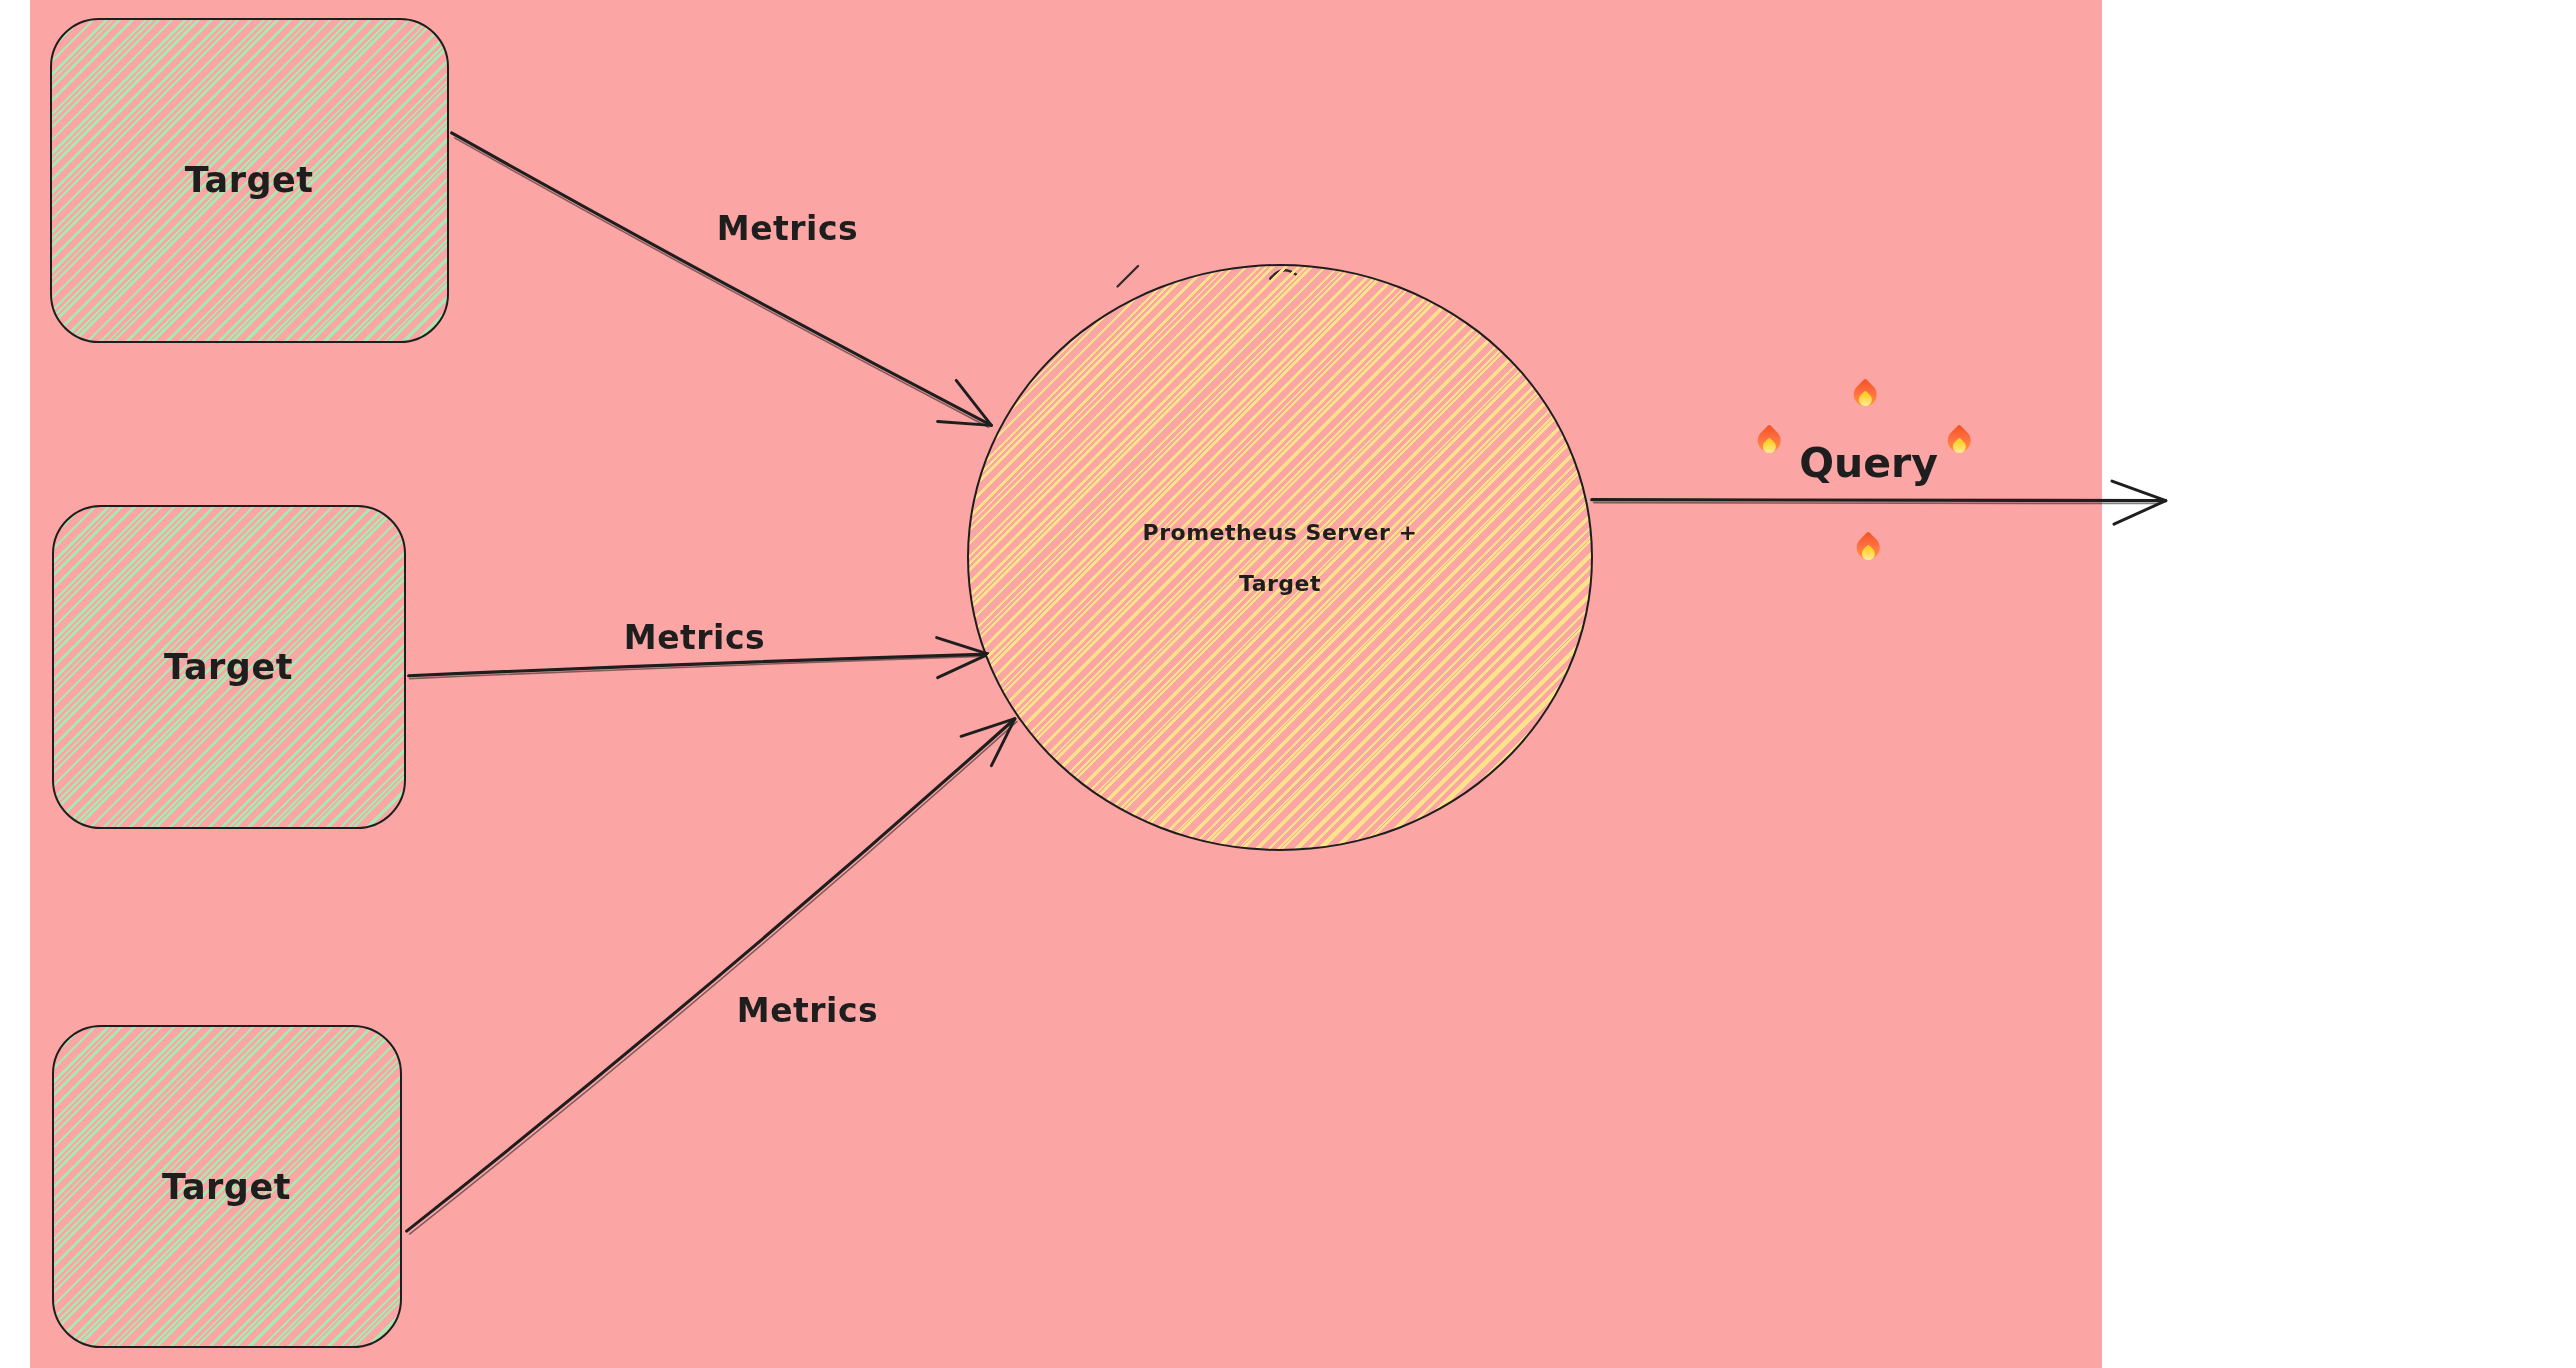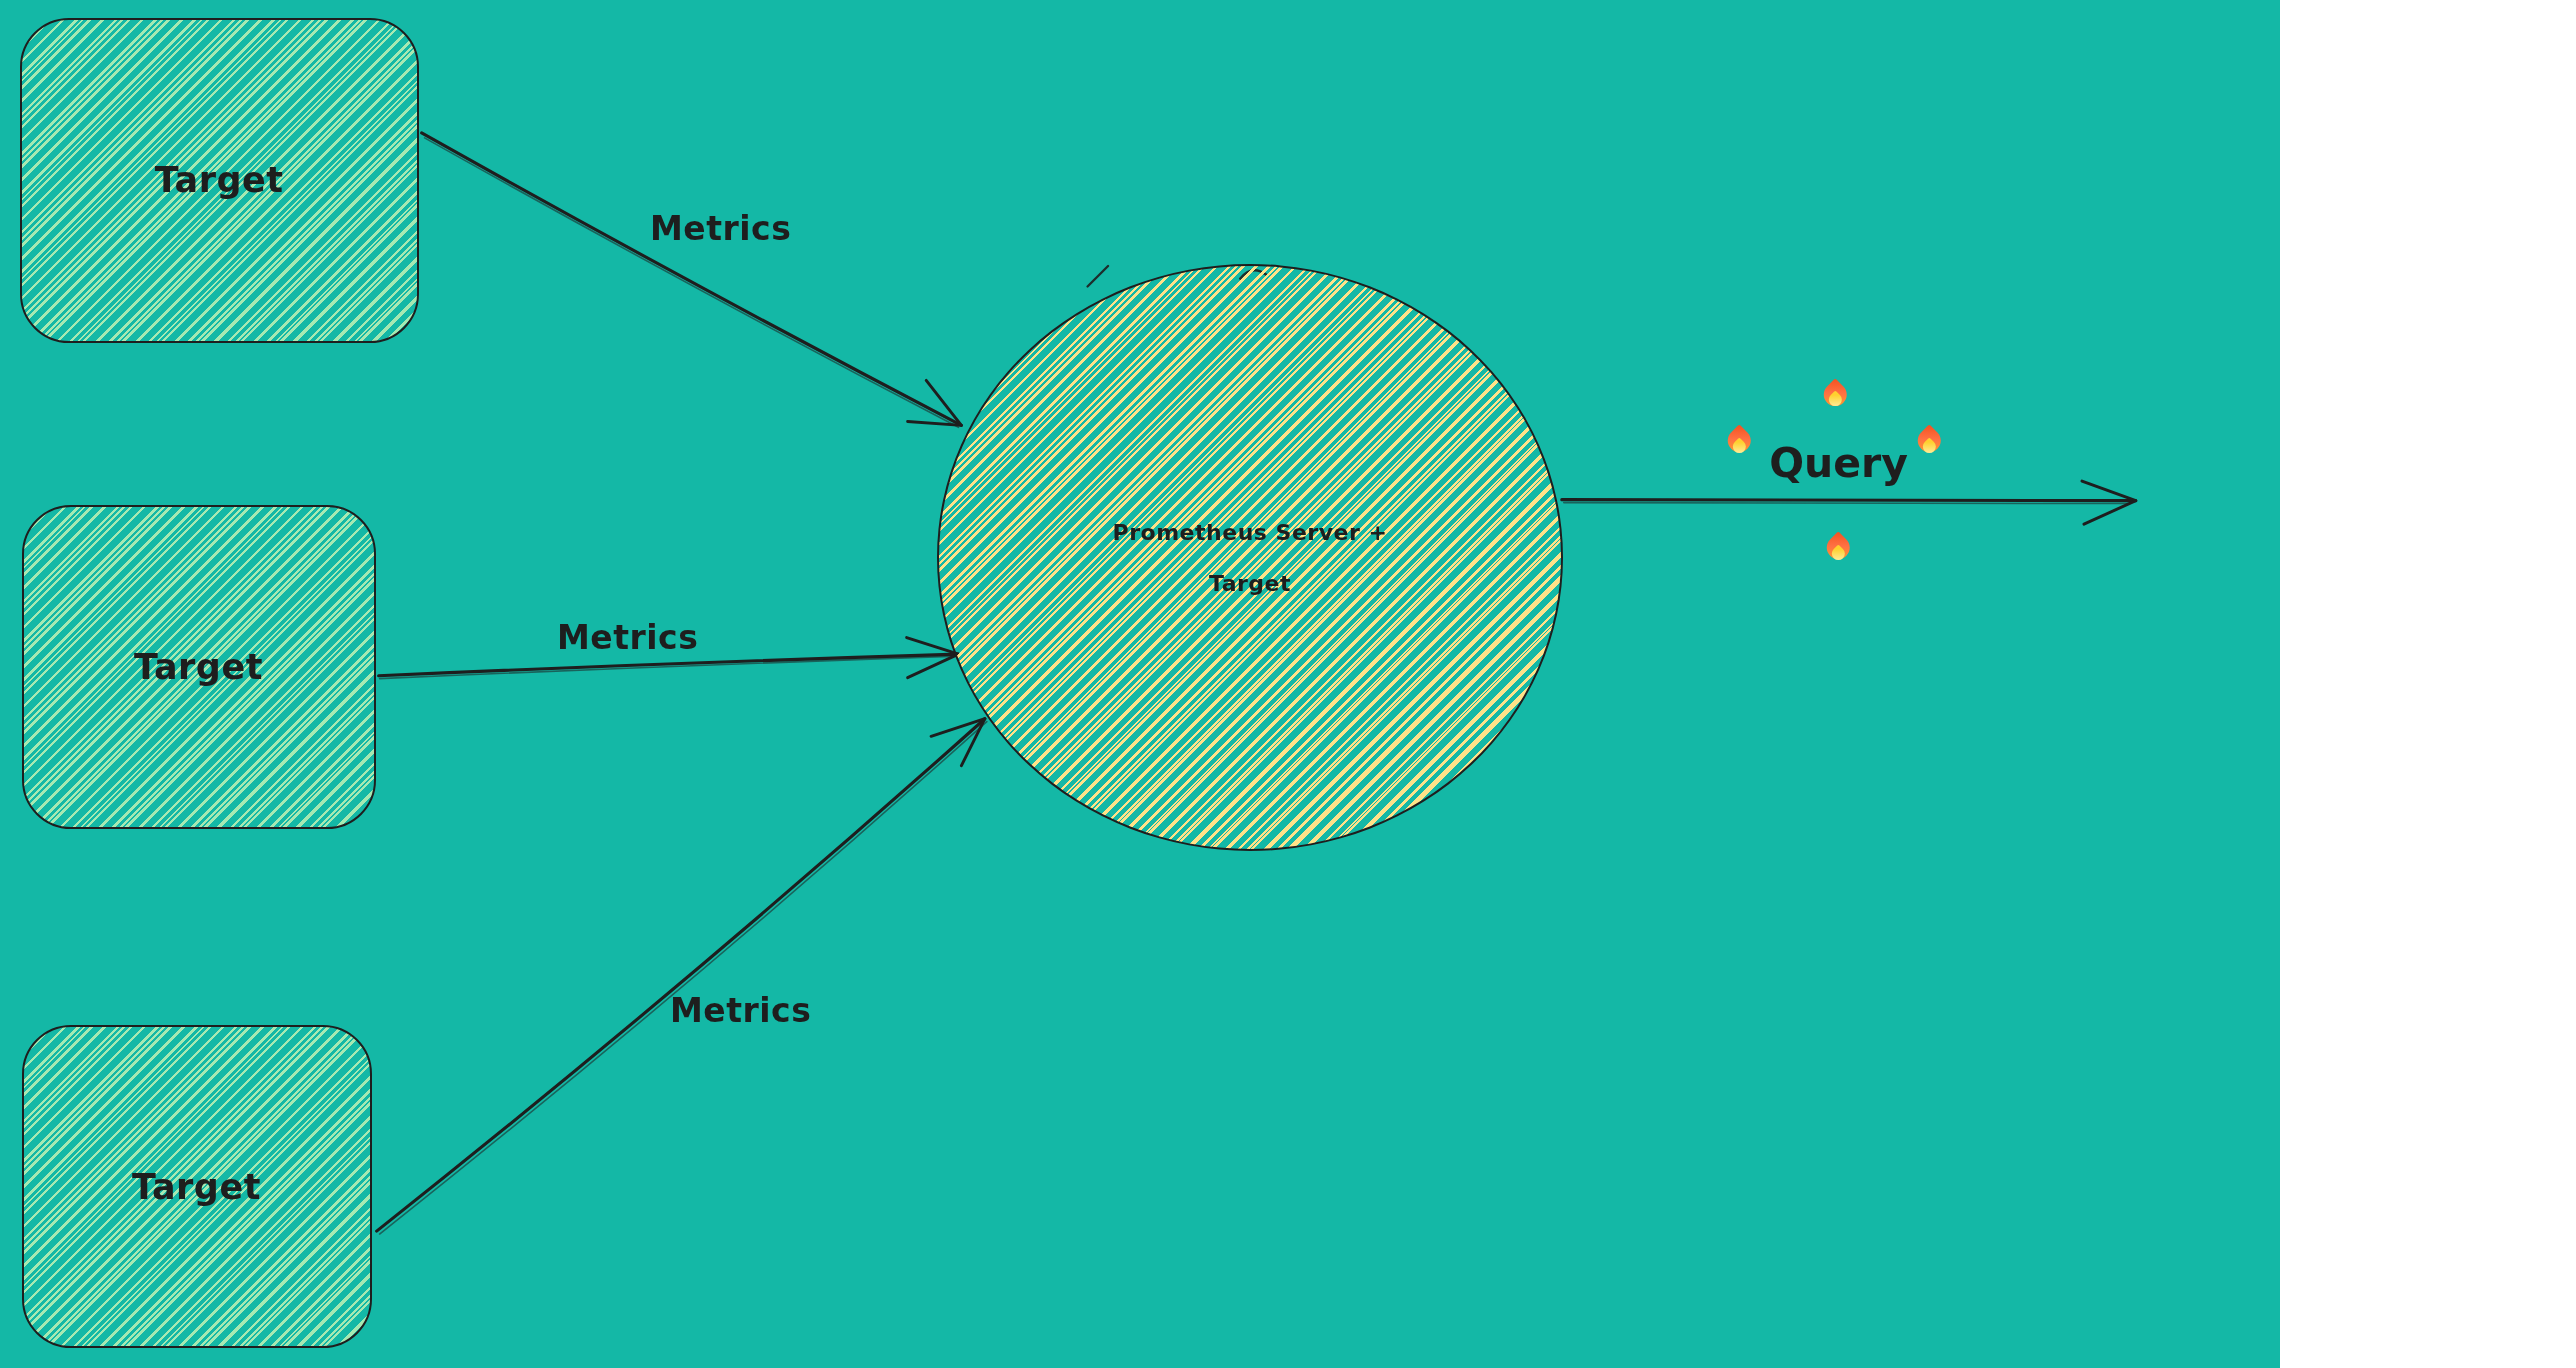--- a/index.html
+++ b/index.html
@@ -11,21 +11,21 @@
     --flame-outer-bottom:#ffa726;
     --flame-core:#ffd02e;
   }
   *{box-sizing:border-box;}
   html,body{margin:0;padding:0;}
   body{
     width:2576px;height:1368px;overflow:hidden;background:#ffffff;
     font-family:"DejaVu Sans","Liberation Sans",sans-serif;
     color:var(--stroke);
   }
-  .canvas{position:relative;width:2280px;height:1368px;background:#14b8a6;}
+  .canvas{position:relative;width:2072px;height:1368px;background:#fca5a5;margin-left:30px;}
 
   
   .node{
     position:absolute;
     border:2.9px solid var(--stroke);
     display:flex;align-items:center;justify-content:center;
     text-align:center;
     font-weight:600;
     letter-spacing:0.5px;
   }
@@ -50,21 +50,21 @@
   .clients{
     --fill:var(--clients-fill);
     left:2134px;top:310px;width:428px;height:438px;
     border-radius:55px;font-size:31px;
   }
 
   
   .edge-label{
     position:absolute;
     font-size:33px;font-weight:600;
-    text-align:left;letter-spacing:0.5px;
+    text-align:center;letter-spacing:0.5px;
   }
   #metrics-top   {left:650px;top:209px;width:215px;}
   #metrics-middle{left:557px;top:618px;width:215px;}
   #metrics-bottom{left:670px;top:991px;width:215px;}
 
   .query-group{position:absolute;left:1702px;top:372px;width:274px;height:207px;}
   .query-text-inner{position:absolute;left:59px;top:67px;width:147px;
     font-size:41px;font-weight:600;text-align:right;}
 
   

